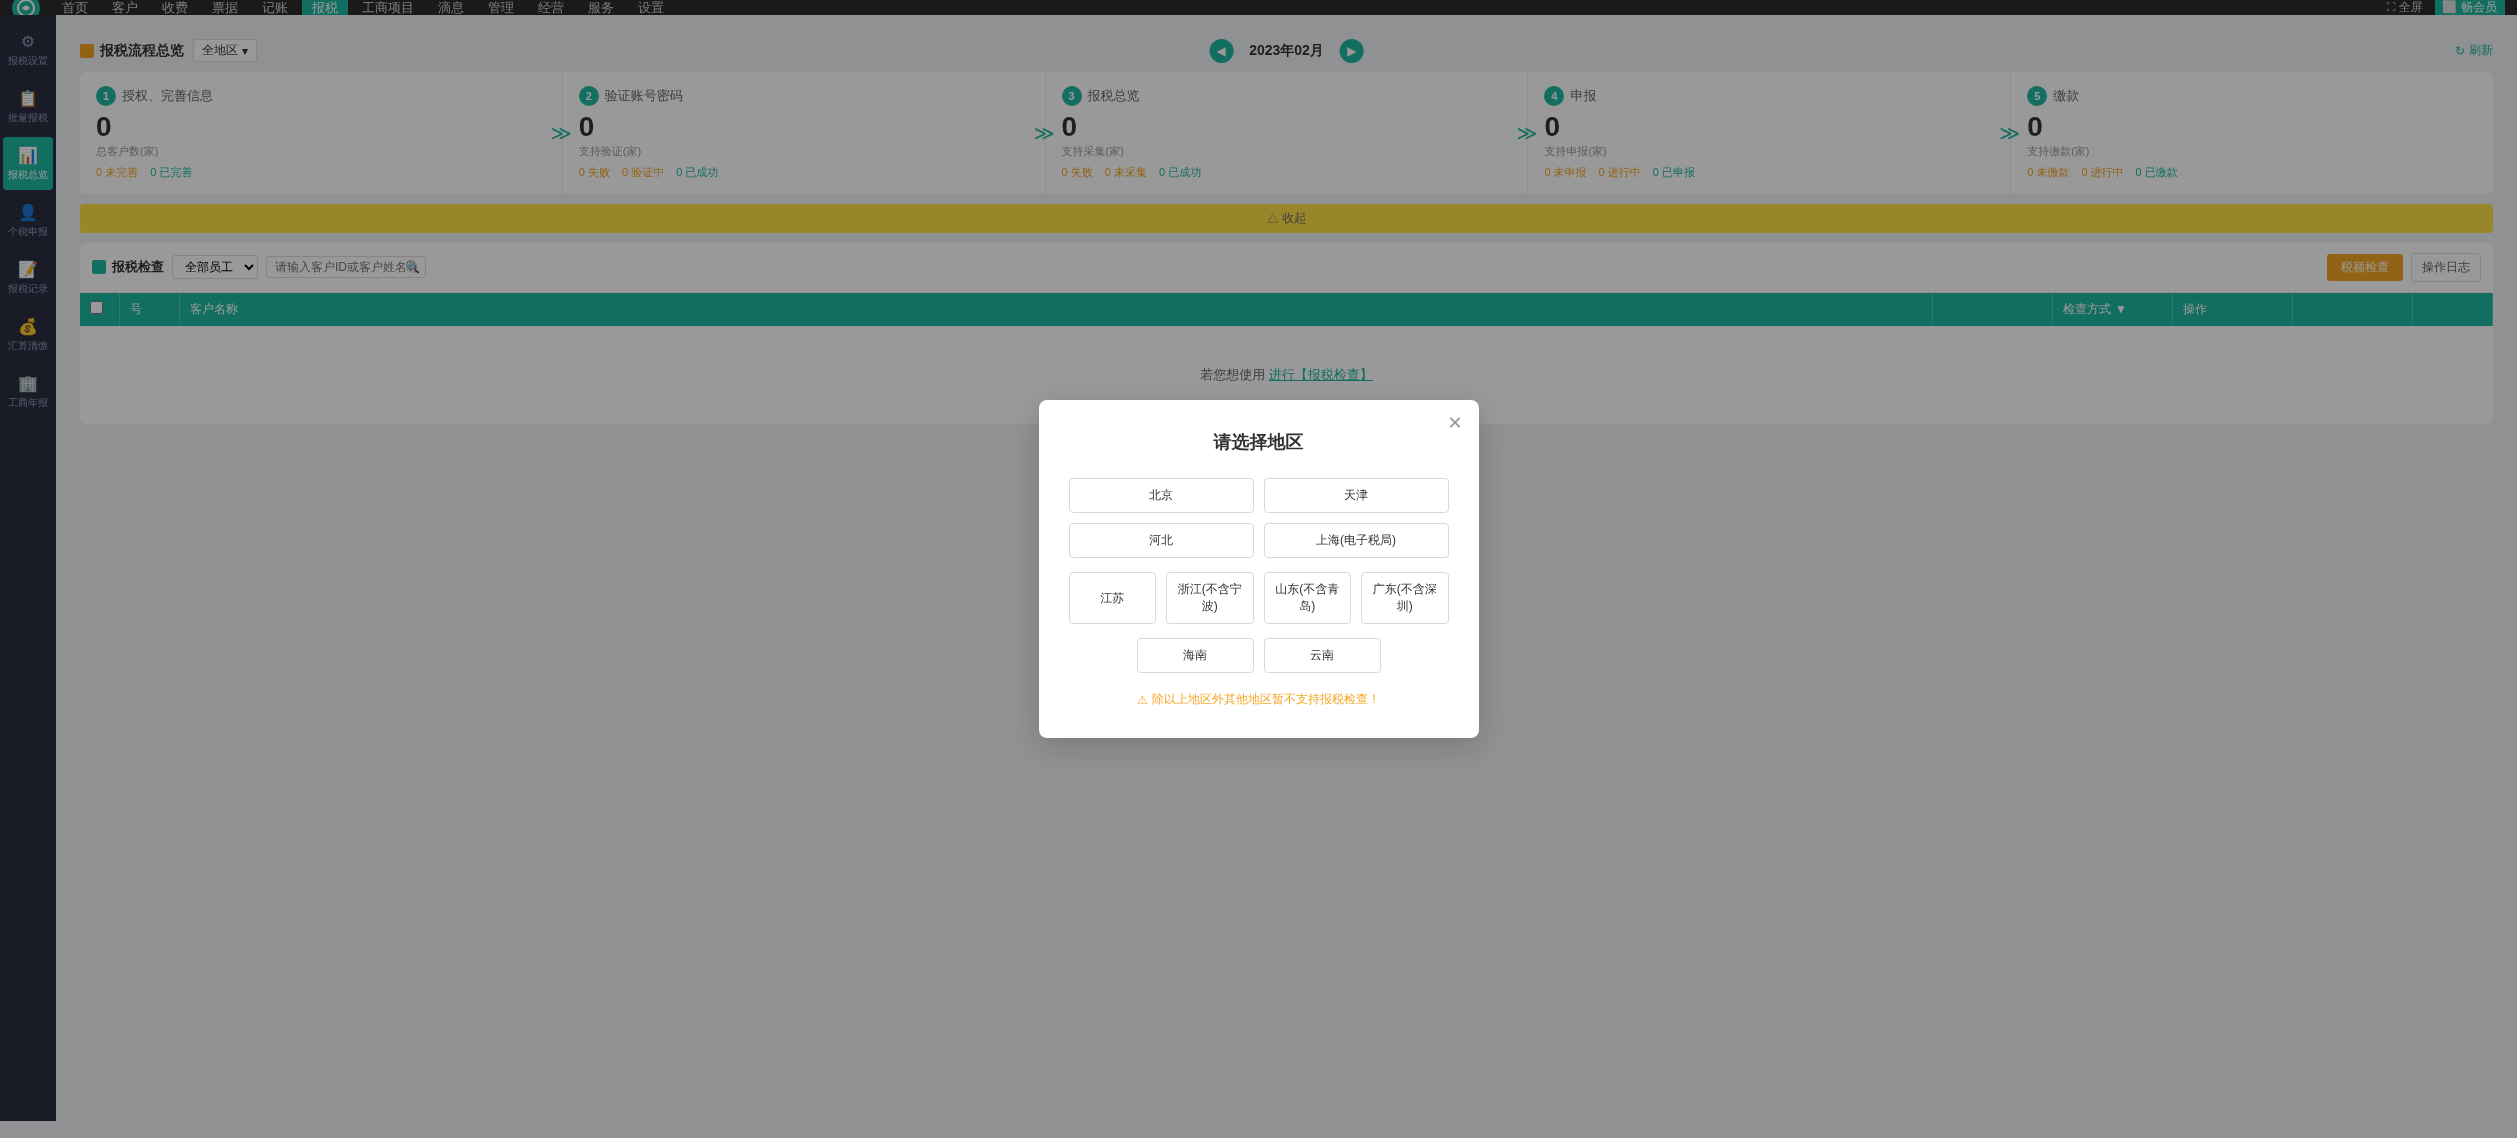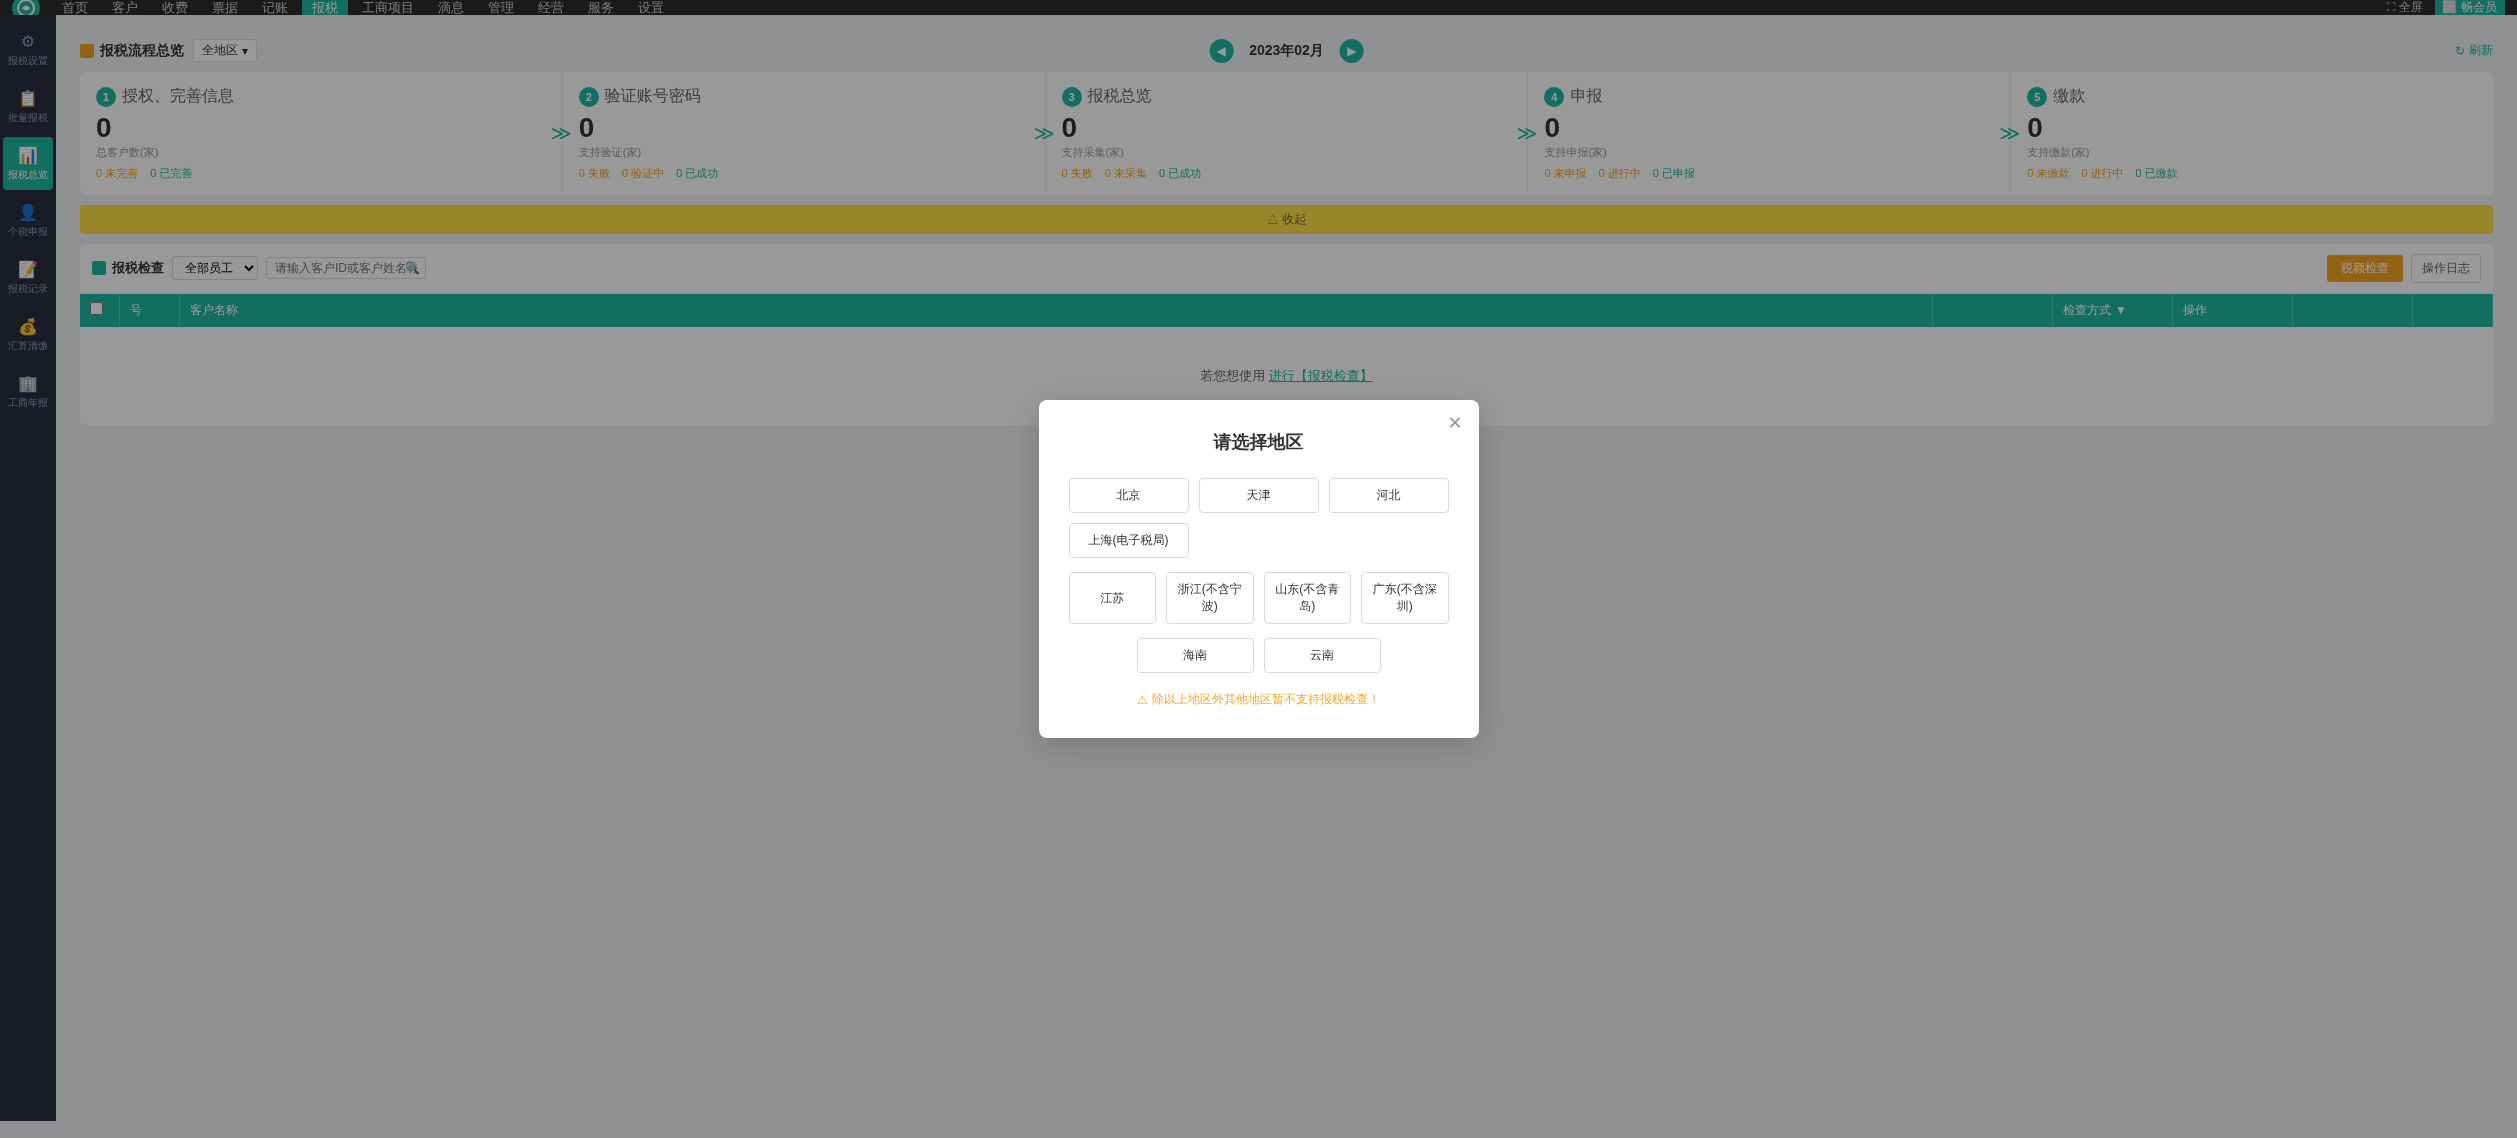--- a/index.html
+++ b/index.html
@@ -153,21 +153,21 @@
       font-size: 11px;
       color: #fff;
       font-weight: bold;
     }
     .step-1 { background: #1fb8a0; }
     .step-2 { background: #1fb8a0; }
     .step-3 { background: #1fb8a0; }
     .step-4 { background: #1fb8a0; }
     .step-5 { background: #1fb8a0; }
 
-    .card-title { font-size: 16px; color: #666; }
+    .card-title { font-size: 13px; color: #666; }
     .card-count { font-size: 28px; font-weight: bold; color: #333; line-height: 1.2; }
     .card-sub { font-size: 11px; color: #999; margin-bottom: 6px; }
     .card-stats {
       display: flex;
       gap: 12px;
       font-size: 11px;
     }
     .stat-fail { color: #f5a623; }
     .stat-pending { color: #f5a623; }
     .stat-success { color: #1fb8a0; }
@@ -301,21 +301,21 @@
     }
     .modal-title {
       text-align: center;
       font-size: 18px;
       font-weight: bold;
       color: #333;
       margin-bottom: 24px;
     }
     .region-grid {
       display: grid;
-      grid-template-columns: repeat(3, 1fr);
+      grid-template-columns: repeat(2, 1fr);
       gap: 10px;
       margin-bottom: 14px;
     }
     .region-btn {
       border: 1px solid #d9d9d9;
       background: #fff;
       border-radius: 4px;
       padding: 8px 6px;
       font-size: 12px;
       cursor: pointer;

